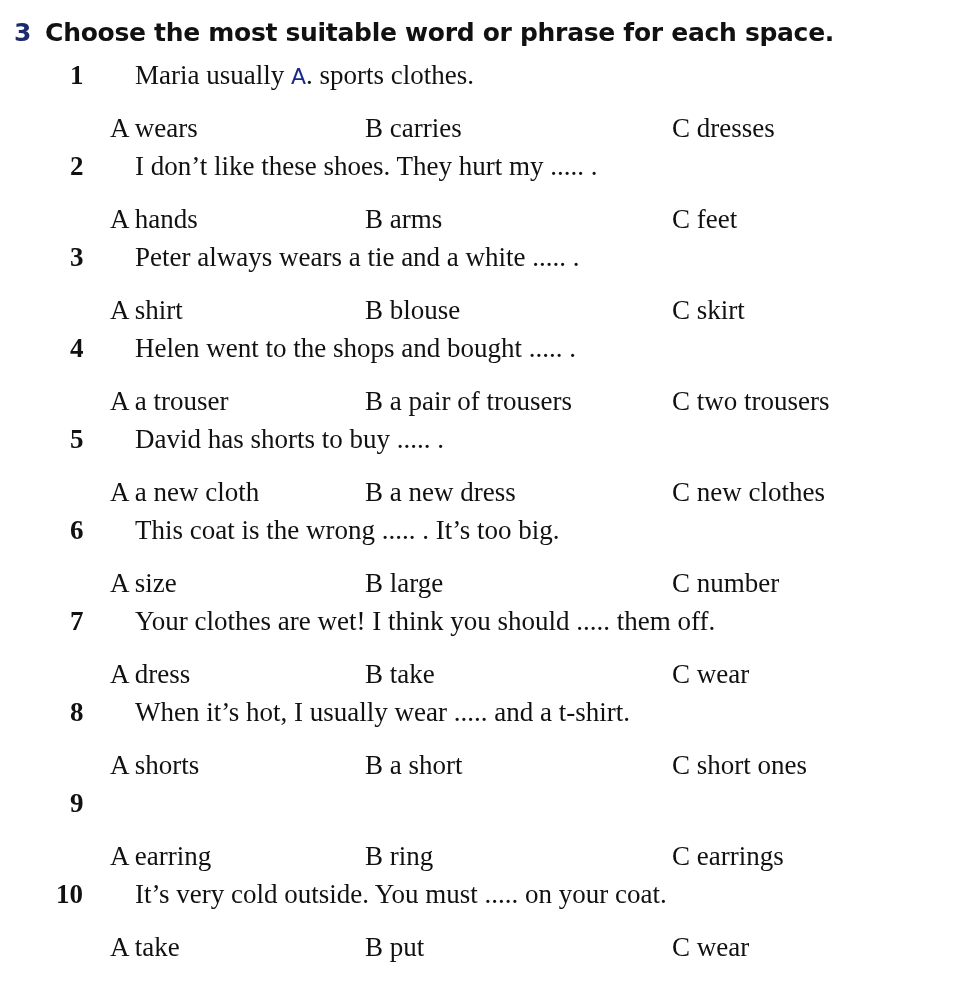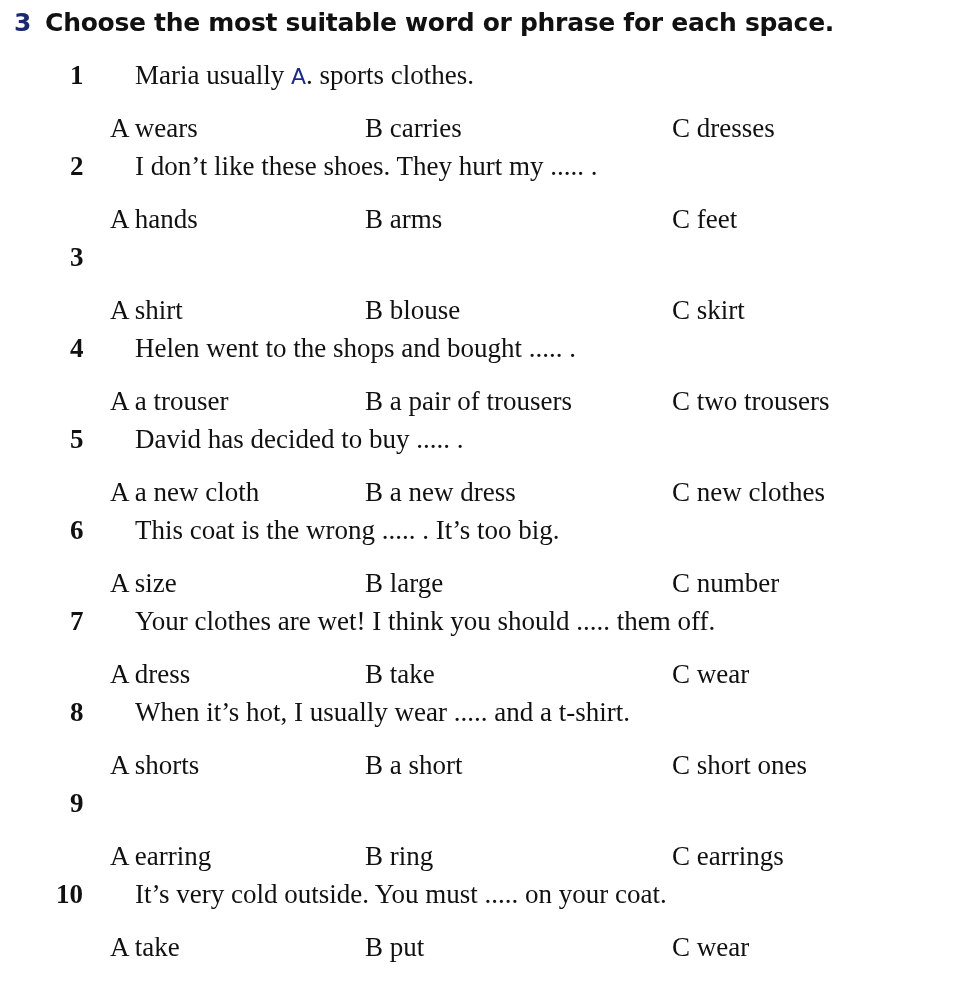--- a/index.html
+++ b/index.html
@@ -1,17 +1,17 @@
 <!DOCTYPE html>
 <html><head>
 <meta charset="utf-8">
 <style>
   html, body { margin:0; padding:0; background:#ffffff; }
   body { width:955px; height:982px; position:relative; overflow:hidden; color:#111; }
-  .heading { position:absolute; left:14px; top:8px; font-family:"DejaVu Sans", sans-serif; font-weight:bold; font-size:25px; letter-spacing:-0.3px; color:#111; white-space:nowrap; }
+  .heading { position:absolute; left:14px; top:18px; font-family:"DejaVu Sans", sans-serif; font-weight:bold; font-size:25px; letter-spacing:-0.3px; color:#111; white-space:nowrap; }
   .heading .num { color:#1a2a6c; margin-right:14px; }
   .q { position:absolute; left:0; width:955px; height:91px; font-family:"Liberation Serif", serif; font-size:27px; }
   .q .qnum { position:absolute; top:0; font-weight:bold; }
   .q .stem { position:absolute; left:110px; top:0; white-space:nowrap;margin-left:25px; }
   .q .opt { position:absolute; top:45px; white-space:nowrap;margin-top:8px; }
   .q .opt.a { left:110px; }
   .q .opt.b { left:365px; }
   .q .opt.c { left:672px; }
   .ans { position:relative; color:#1a2a8a; font-family:"DejaVu Sans", sans-serif; font-size:22px; }
 </style>
@@ -33,36 +33,37 @@
 <div class="q" style="top:151px">
   <span class="qnum" style="left:70px">2</span>
   <span class="stem">I don’t like these shoes. They hurt my ..... .</span>
   <span class="opt a">A hands</span>
   <span class="opt b">B arms</span>
   <span class="opt c">C feet</span>
 </div>
 
 <div class="q" style="top:242px">
   <span class="qnum" style="left:70px">3</span>
+  <span class="stem">Peter always wears a tie and a white ..... .</span>
   <span class="opt a">A shirt</span>
   <span class="opt b">B blouse</span>
   <span class="opt c">C skirt</span>
 </div>
 
 <div class="q" style="top:333px">
   <span class="qnum" style="left:70px">4</span>
   <span class="stem">Helen went to the shops and bought ..... .</span>
   <span class="opt a">A a trouser</span>
   <span class="opt c">C two trousers</span>
   <span class="opt b">B a pair of trousers</span>
 </div>
 
 <div class="q" style="top:424px">
   <span class="qnum" style="left:70px">5</span>
-  <span class="stem">David has decided to buy ..... .</span>
+  <span class="stem">David has shorts to buy ..... .</span>
   <span class="opt a">A a new cloth</span>
   <span class="opt c">C new clothes</span>
   <span class="opt b">B a new dress</span>
 </div>
 
 <div class="q" style="top:515px">
   <span class="qnum" style="left:70px">6</span>
   <span class="stem">This coat is the wrong ..... . It’s too big.</span>
   <span class="opt a">A size</span>
   <span class="opt b">B large</span>

